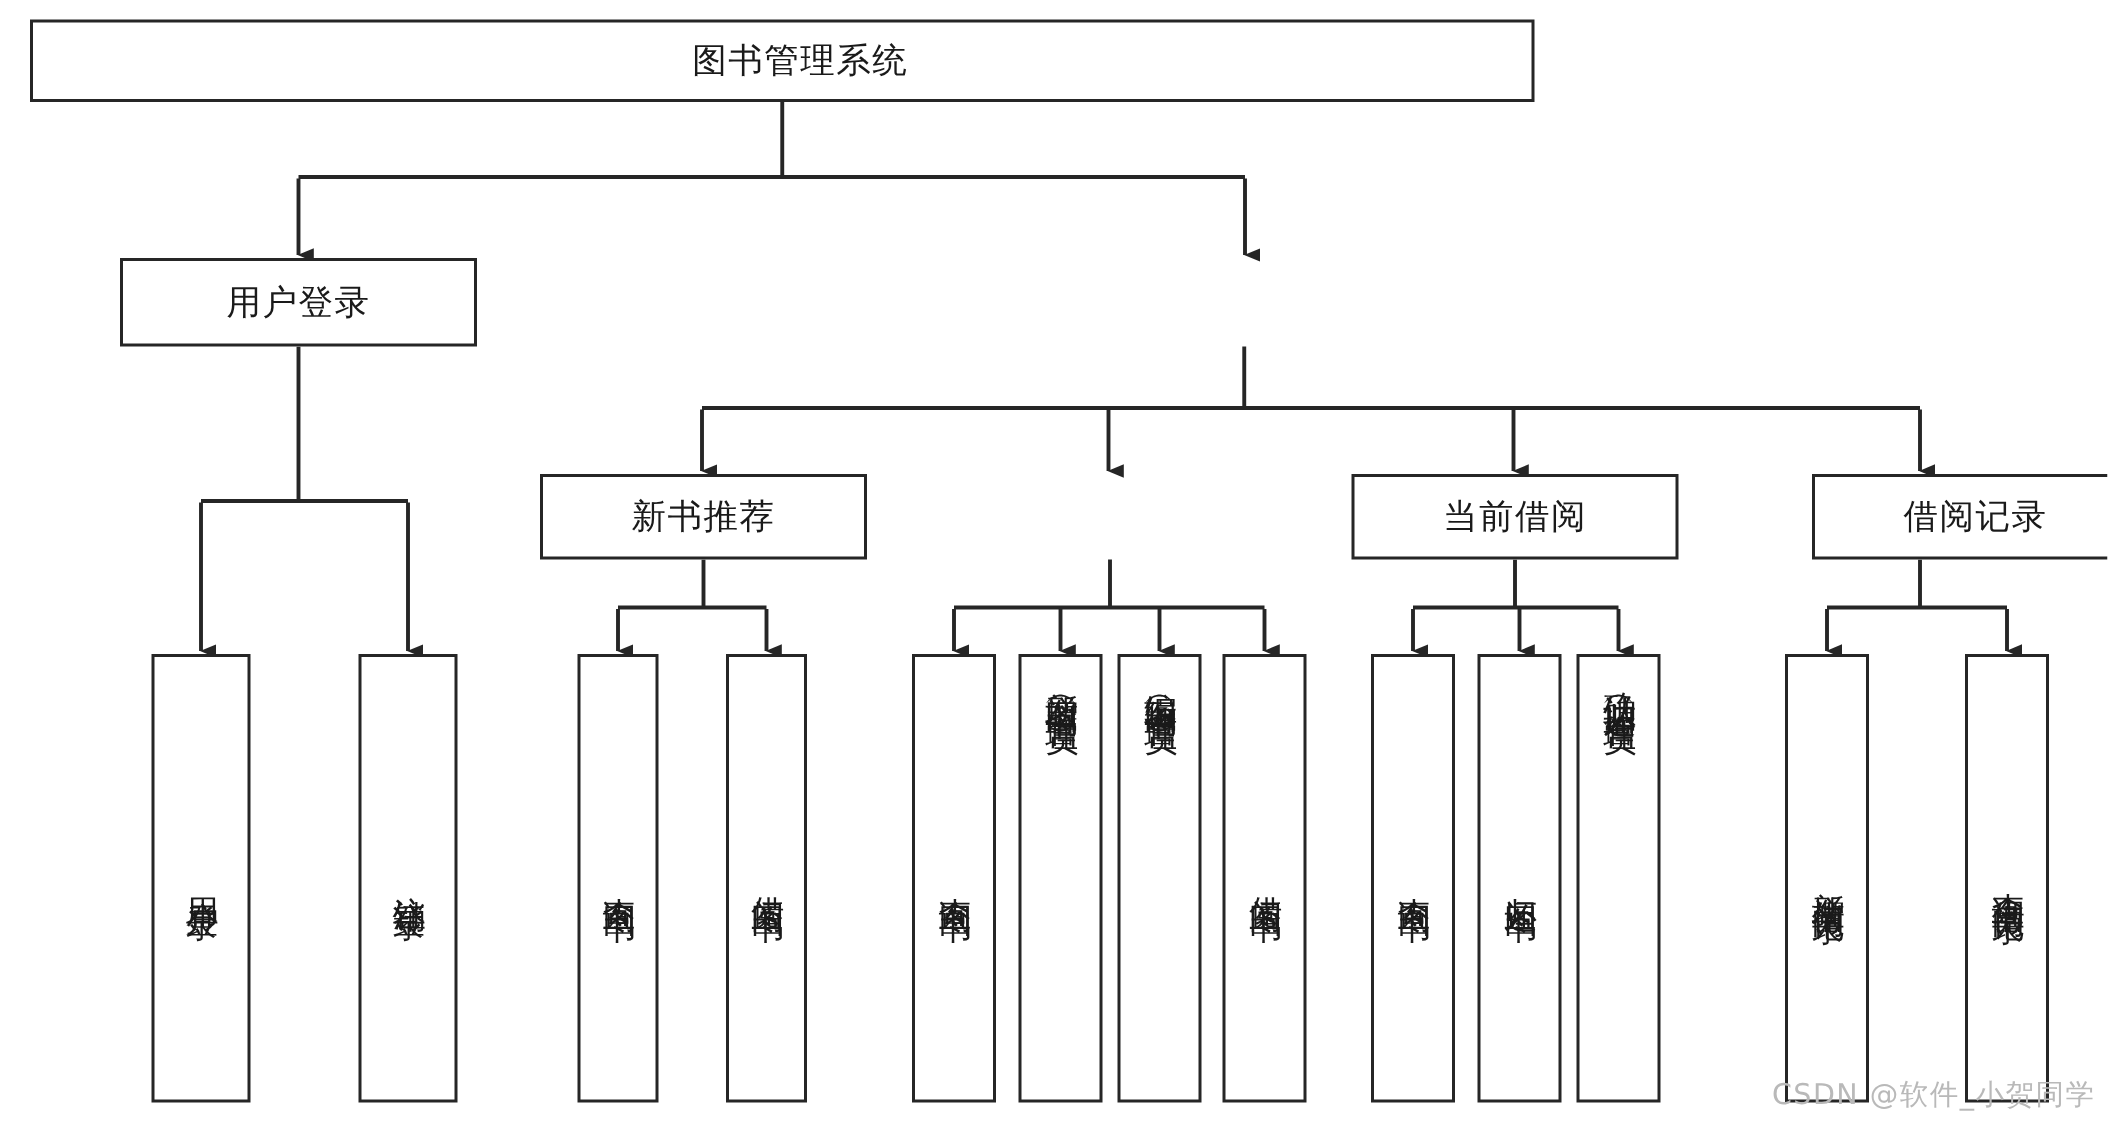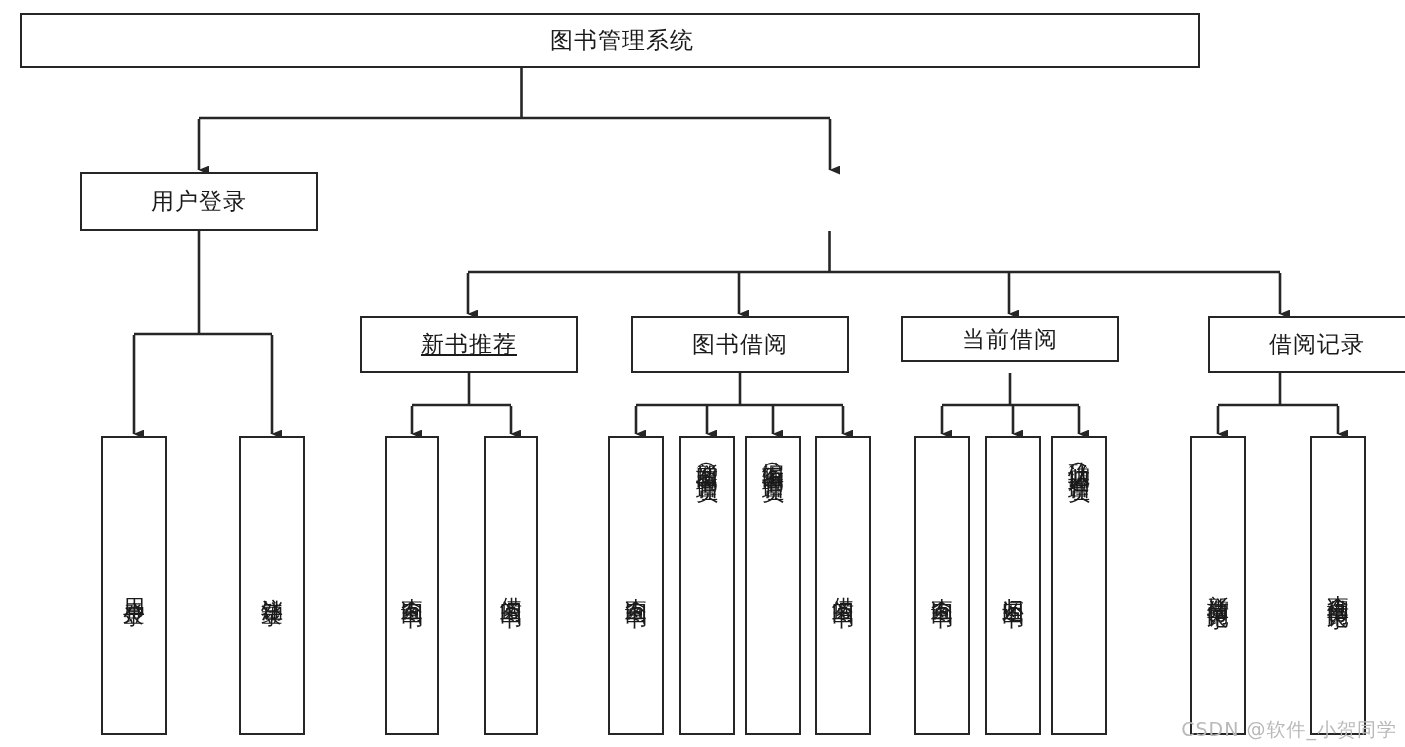--- a/index.html
+++ b/index.html
@@ -133,35 +133,32 @@
     </g>
 
     <g stroke="#262626" stroke-width="2.6" fill="none">
       <path d="M 1280 373 L 1280 405"></path>
       <path d="M 1218 405 L 1338 405"></path>
       <path d="M 1218 406 L 1218 434" marker-end="url(#arrowhead)"></path>
       <path d="M 1338 406 L 1338 434" marker-end="url(#arrowhead)"></path>
     </g>
   </svg>
 
-  <div class="node h-node" style="left:20px; top:13px; width:1180px; height:55px;padding-left:24px;">
+  <div class="node h-node" style="left:20px; top:13px; width:1003px; height:55px;padding-left:24px;">
     <span class="h-label">图书管理系统</span>
   </div>
 
   <div class="node h-node" style="left:80px; top:172px; width:238px; height:59px;">
     <span class="h-label">用户登录</span>
   </div>
 
-  <div class="node h-node" style="left:360px; top:316px; width:218px; height:57px;text-decoration:underline;">
+  <div class="node h-node" style="left:360px; top:316px; width:218px; height:57px;">
     <span class="h-label">新书推荐</span>
   </div>
-  <div class="node h-node" style="left:631px; top:316px; width:218px; height:57px;">
-    <span class="h-label">图书借阅</span>
-  </div>
-  <div class="node h-node" style="left:901px; top:316px; width:218px; height:46px;">
+  <div class="node h-node" style="left:901px; top:316px; width:218px; height:57px;">
     <span class="h-label">当前借阅</span>
   </div>
   <div class="node h-node" style="left:1171px; top:316px; width:218px; height:57px;margin-left:37px;">
     <span class="h-label">借阅记录</span>
   </div>
 
   <div class="node v-node" style="left:101px; top:436px; width:66px; height:299px;">
     <span class="v-label">用户登录</span>
   </div>
   <div class="node v-node" style="left:239px; top:436px; width:66px; height:299px;">

